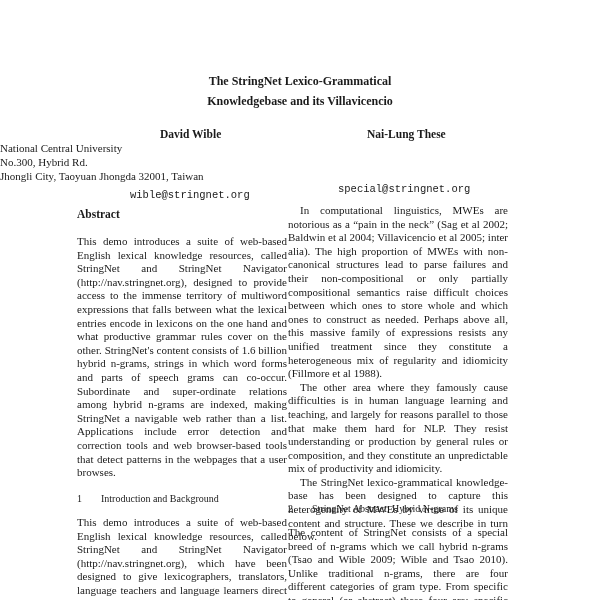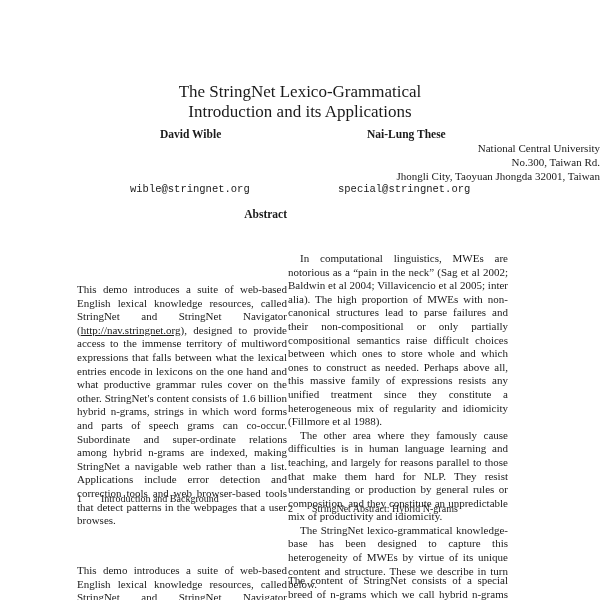--- a/index.html
+++ b/index.html
@@ -1,49 +1,49 @@
 <!DOCTYPE html>
 <html><head>
 <meta charset="utf-8">
 <style>
   html, body { margin: 0; padding: 0; background: #ffffff; }
   body { width: 600px; height: 600px; overflow: hidden; position: relative;
          font-family: "Liberation Serif", "DejaVu Serif", serif; color: #1a1a1a; }
-  .title { position: absolute; left: 0; width: 600px; top: 82px; text-align: center;
-           font-weight: normal; font-size: 17px; line-height: 20px; }
+  .title { position: absolute; left: 0; width: 600px; top: 71px; text-align: center;
+           font-weight: bold; font-size: 12px; line-height: 20px; }
   .authors { position: absolute; top: 127px; left: 0; width: 600px; font-size: 11px; line-height: 14px; }
   .author { position: absolute; font-weight: bold; font-size: 11.5px; }
   .author.a1 { left: 160px; text-align: right; } .author.a2 { left: 367px; }
-  .affil { position: absolute; left: 0; width: 600px; text-align: right; font-size: 11px; }
+  .affil { position: absolute; left: 0; width: 600px; text-align: left; font-size: 11px; }
   .email { position: absolute; font-family: "Liberation Mono", "DejaVu Sans Mono", monospace; font-size: 10.5px; }
   .email.e1 { left: 130px; } .email.e2 { left: 338px; }
-  .col { position: absolute; width: 210px; font-size: 11px; line-height: 13.6px; text-align: justify; margin-top: 48px; }
+  .col { position: absolute; width: 210px; font-size: 11px; line-height: 13.6px; text-align: justify; }
   .col.left { left: 77px; } .col.right { left: 288px; width: 220px; }
-  .abs-head { position: absolute; left: 77px; width: 210px; top: 208px; text-align: right; font-weight: bold; font-size: 11.5px; }
+  .abs-head { position: absolute; left: 77px; width: 210px; top: 208px; text-align: left; font-weight: bold; font-size: 11.5px; }
   .sec-head { position: absolute; font-weight: normal; font-size: 10px; }
   .sec-head .num { display: inline-block; width: 24px; }
   p { margin: 0; }
   .indent { text-indent: 12px; }
-  a.link { color: #1a1a1a; text-decoration: underline; }
+  a.link { color: #1a1a1a; }
 </style>
 </head>
 <body>
 
 <div class="title">
   <div>The StringNet Lexico-Grammatical</div>
-  <div>Introduction and its Applications</div>
+  <div>Knowledgebase and its Villavicencio</div>
 </div>
 
 <div class="authors">
   <div class="author a1" style="top:0">David Wible</div>
   <div class="author a2" style="top:0">Nai-Lung These</div>
   <div class="affil" style="top:14px">National Central University</div>
-  <div class="affil" style="top:28px">No.300, Taiwan Rd.</div>
+  <div class="affil" style="top:28px">No.300, Hybrid Rd.</div>
   <div class="affil" style="top:42px">Jhongli City, Taoyuan Jhongda 32001, Taiwan</div>
-  <div class="email e1" style="top:55px">wible@stringnet.org</div>
+  <div class="email e1" style="top:61px">wible@stringnet.org</div>
   <div class="email e2" style="top:55px">special@stringnet.org</div>
 </div>
 
 <div class="abs-head">Abstract</div>
 
 <div class="col left" style="top:235px">
   <p><span>This demo introduces a suite of web-based English lexical knowledge resources, called StringNet and StringNet Navigator (</span><a class="link">http://nav.stringnet.org</a><span>), designed to provide access to the immense territory of multiword expressions that falls between what the lexical entries encode in lexicons on the one hand and what productive grammar rules cover on the other. StringNet's content consists of 1.6 billion hybrid n-grams, strings in which word forms and parts of speech grams can co-occur. Subordinate and super-ordinate relations among hybrid n-grams are indexed, making StringNet a navigable web rather than a list. Applications include error detection and correction tools and web browser-based tools that detect patterns in the webpages that a user browses.</span></p>
 </div>
 
 <div class="sec-head" style="left:77px; top:493px">

